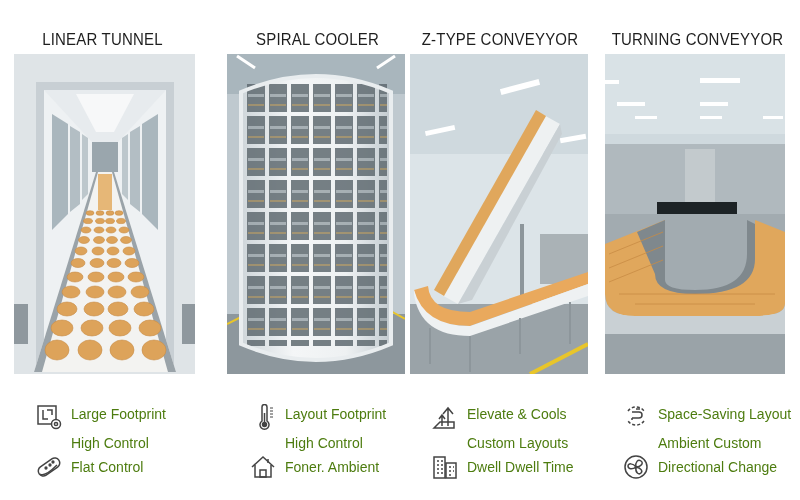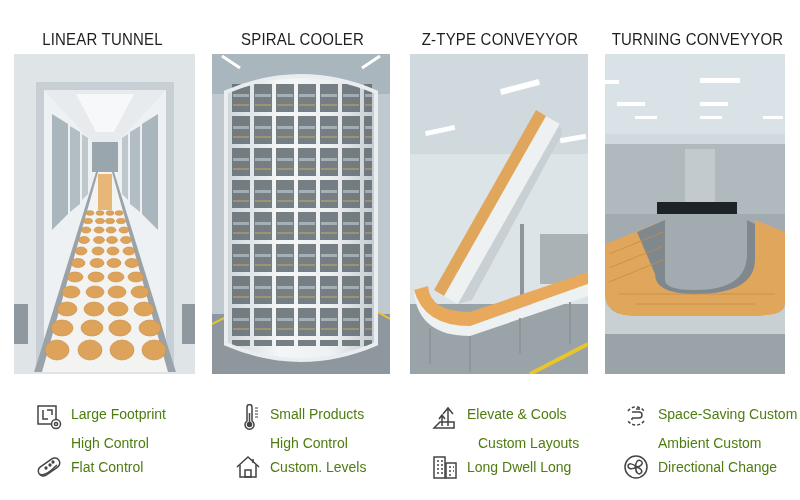--- a/index.html
+++ b/index.html
@@ -109,21 +109,21 @@
         <path d="M4 20c3 2 9-1 17-9"></path>
         <circle cx="10" cy="14" r="0.9" fill="#444"></circle>
           <circle cx="14" cy="11" r="0.9" fill="#444"></circle>
           <circle cx="17" cy="8" r="0.9" fill="#444"></circle>
       </svg>
     </div>
     <div class="feat" style="left:71px;top:61px;">Flat Control</div>
   </div>
 </div>
 
-<div class="col" style="left:200px;width:205px;">
+<div class="col" style="left:215px;width:205px;">
   <div class="title">SPIRAL COOLER</div>
   <div class="photo" style="left:12px;width:178px;" title="Cylindrical spiral cooler with glass window grid">
     <svg width="178" height="320" viewBox="0 0 178 320">
       <defs>
         <linearGradient id="cyl" x1="0" x2="1" y1="0" y2="0">
           <stop offset="0" stop-color="#cfd6da"></stop>
             <stop offset="0.35" stop-color="#f4f6f7"></stop>
             <stop offset="0.7" stop-color="#eef1f2"></stop>
             <stop offset="1" stop-color="#c3cbd0"></stop>
         </linearGradient>
@@ -146,31 +146,31 @@
   </div>
   <div class="features">
     <div class="ficon" style="left:40px;top:6px;">
       <svg width="26" height="26" viewBox="0 0 26 26" fill="none" stroke="#444" stroke-width="1.5">
         <path d="M7 3a2.5 2.5 0 0 1 5 0v14a4.5 4.5 0 1 1-5 0z"></path>
         <circle cx="9.5" cy="20.5" r="2" fill="#444"></circle>
         <line x1="9.5" y1="9" x2="9.5" y2="19"></line>
         <path d="M15 4h3M15 7h3M15 10h3M15 13h3" stroke-width="1.2"></path>
       </svg>
     </div>
-    <div class="feat" style="left:70px;top:8px;">Small Products</div>
+    <div class="feat" style="left:70px;top:8px;">Layout Footprint</div>
     <div class="feat" style="left:70px;top:37px;">High Control</div>
     <div class="ficon" style="left:35px;top:56px;">
       <svg width="26" height="26" viewBox="0 0 26 26" fill="none" stroke="#444" stroke-width="1.5">
         <path d="M2 13 L13 3 L24 13"></path>
         <path d="M5 11v12h16V11"></path>
         <rect x="10" y="16" width="6" height="7"></rect>
         <path d="M18 5v4"></path>
       </svg>
     </div>
-    <div class="feat" style="left:70px;top:61px;">Custom. Levels</div>
+    <div class="feat" style="left:70px;top:61px;">Foner. Ambient</div>
   </div>
 </div>
 
 <div class="col" style="left:400px;width:200px;">
   <div class="title">Z-TYPE CONVEYYOR</div>
   <div class="photo" style="left:10px;width:178px;" title="Inclined Z-type conveyor carrying biscuits">
     <svg width="178" height="320" viewBox="0 0 178 320">
       <rect width="178" height="320" fill="#dce4e8"></rect>
       <rect width="178" height="100" fill="#cfd9de"></rect>
       <rect x="90" y="30" width="40" height="6" fill="#fff" transform="rotate(-15 110 33)"></rect>
@@ -198,29 +198,29 @@
   </div>
   <div class="features">
     <div class="ficon" style="left:32px;top:6px;">
       <svg width="26" height="26" viewBox="0 0 26 26" fill="none" stroke="#444" stroke-width="1.5">
         <path d="M16 22V5M11 10l5-6 5 6"></path>
         <path d="M10 22V12M7 15l3-4 3 4"></path>
         <path d="M2 24l6-6h14v6H2z"></path>
       </svg>
     </div>
     <div class="feat" style="left:67px;top:8px;">Elevate &amp; Cools</div>
-    <div class="feat" style="left:67px;top:37px;margin-left:11px;">Custom Layouts</div>
+    <div class="feat" style="left:67px;top:37px;">Custom Layouts</div>
     <div class="ficon" style="left:32px;top:56px;">
       <svg width="26" height="26" viewBox="0 0 26 26" fill="none" stroke="#444" stroke-width="1.5">
         <rect x="2" y="3" width="11" height="21"></rect>
         <rect x="14" y="9" width="10" height="15"></rect>
         <path d="M5 7h2M9 7h2M5 11h2M9 11h2M5 15h2M9 15h2M5 19h2M9 19h2M17 13h2M21 13h1M17 17h2M21 17h1M17 21h2"></path>
       </svg>
     </div>
-    <div class="feat" style="left:67px;top:61px;">Long Dwell Long</div>
+    <div class="feat" style="left:67px;top:61px;">Dwell Dwell Time</div>
   </div>
 </div>
 
 <div class="col" style="left:595px;width:205px;">
   <div class="title">TURNING CONVEYYOR</div>
   <div class="photo" style="left:10px;width:180px;" title="U-shaped turning conveyor loaded with biscuits">
     <svg width="180" height="320" viewBox="0 0 180 320">
       <rect width="180" height="320" fill="#cfd9de"></rect>
       <rect width="180" height="80" fill="#d9e2e6"></rect>
       <g fill="#fff">
@@ -248,21 +248,21 @@
     </svg>
   </div>
   <div class="features">
     <div class="ficon" style="left:28px;top:5px;">
       <svg width="26" height="26" viewBox="0 0 26 26" fill="none" stroke="#444" stroke-width="1.5">
         <path d="M5 8a10 10 0 0 1 16 0M21 18a10 10 0 0 1-16 0" stroke-dasharray="3 2"></path>
         <path d="M9 9h7a3 3 0 0 1 0 6H9M9 15v2"></path>
         <path d="M13 6h4"></path>
       </svg>
     </div>
-    <div class="feat" style="left:63px;top:8px;">Space-Saving Custom</div>
+    <div class="feat" style="left:63px;top:8px;">Space-Saving Layout</div>
     <div class="feat" style="left:63px;top:37px;">Ambient Custom</div>
     <div class="ficon" style="left:28px;top:56px;">
       <svg width="26" height="26" viewBox="0 0 26 26" fill="none" stroke="#444" stroke-width="1.5">
         <circle cx="13" cy="13" r="11"></circle>
         <path d="M13 13c-1-5 2-8 5-6s0 6-5 6zM13 13c5 1 7 4 5 6s-6 0-5-6zM13 13c-4 3-8 2-8-1s5-3 8 1z"></path>
       </svg>
     </div>
     <div class="feat" style="left:63px;top:61px;">Directional Change</div>
   </div>
 </div>

